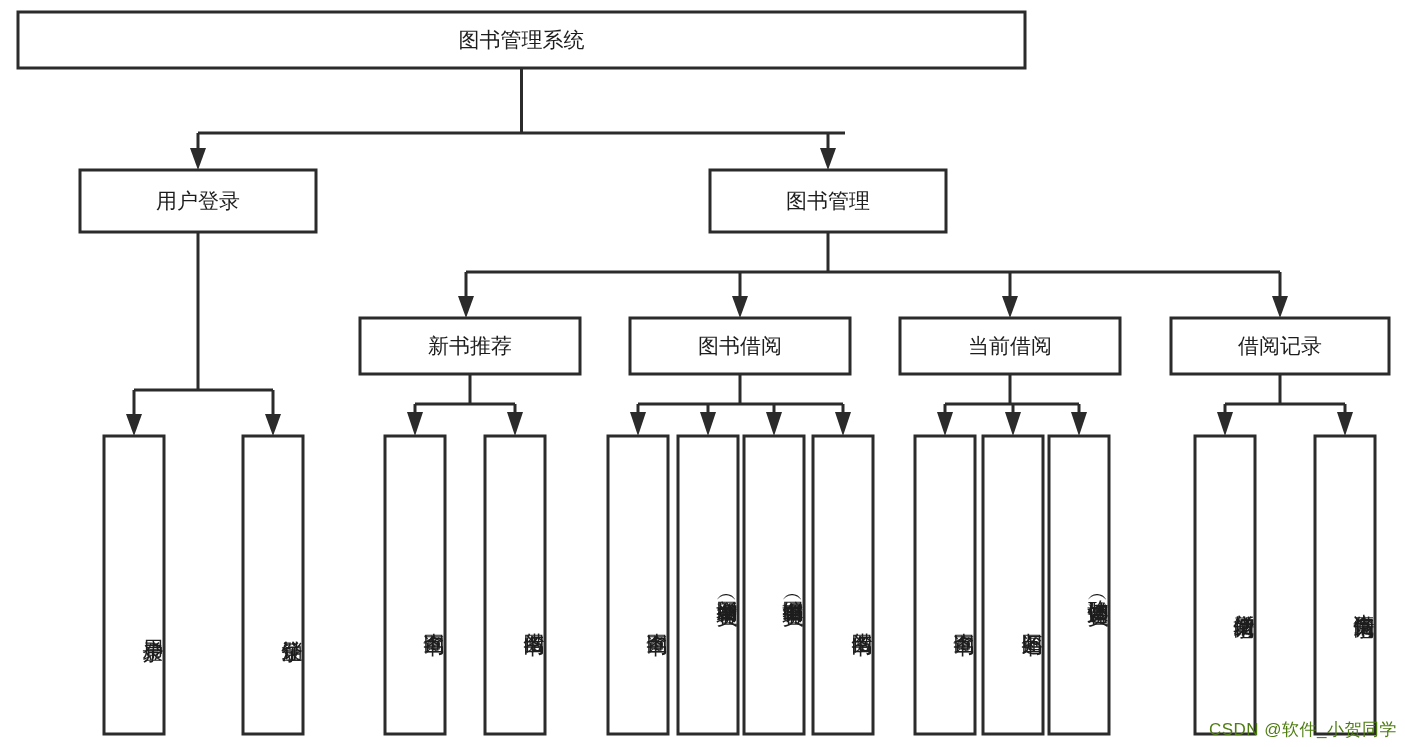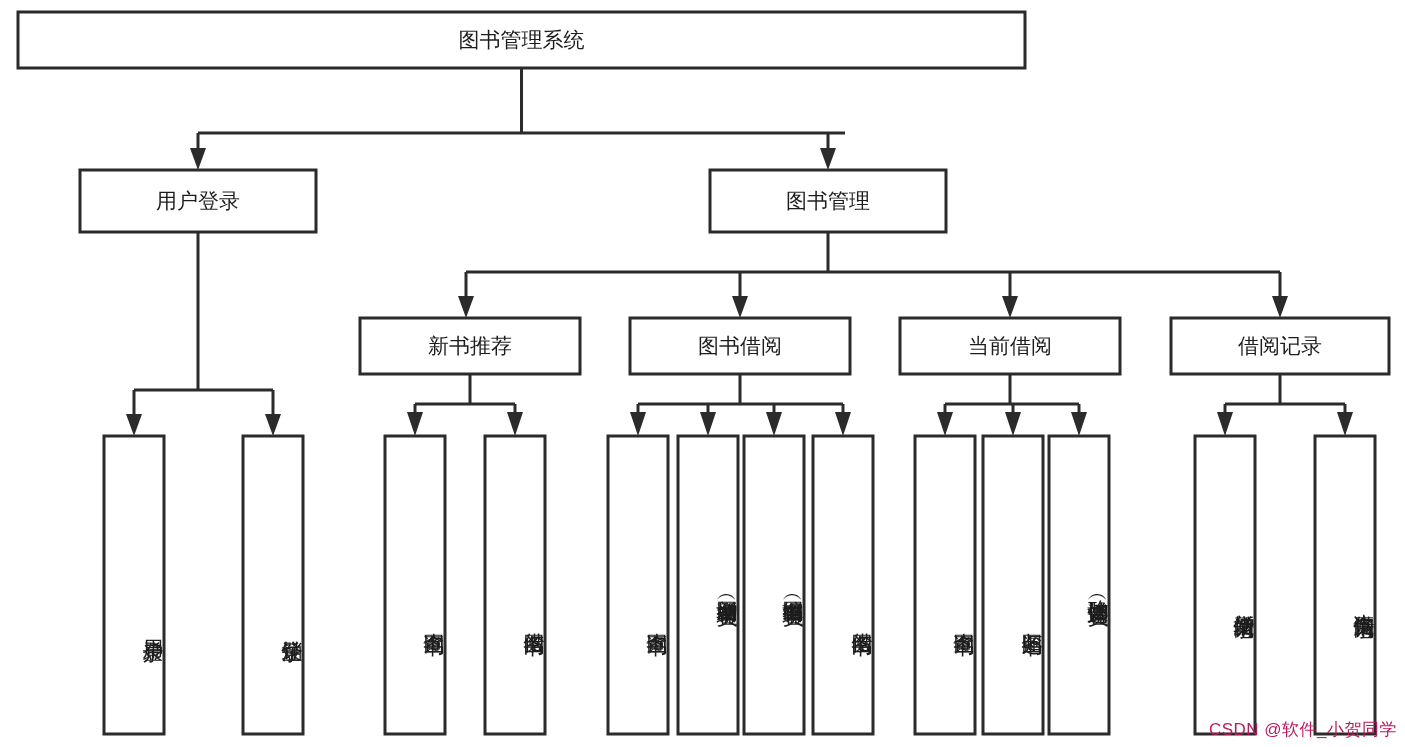--- a/index.html
+++ b/index.html
@@ -65,21 +65,21 @@
     justify-content: center;
     pointer-events: none;
     text-align: center;
   }
   .watermark {
     position: absolute;
     right: 8px;
     bottom: 6px;
     font-family: "Liberation Sans", "DejaVu Sans", sans-serif;
     font-size: 17px;
-    color: #be185d;
+    color: #4d7c0f;
     letter-spacing: 0.5px;
     white-space: nowrap;
   }
 </style>
 </head>
 <body>
 
 <div id="diagram-root">
 
   <svg id="flow" viewBox="0 0 1405 747" xmlns="http://www.w3.org/2000/svg">

